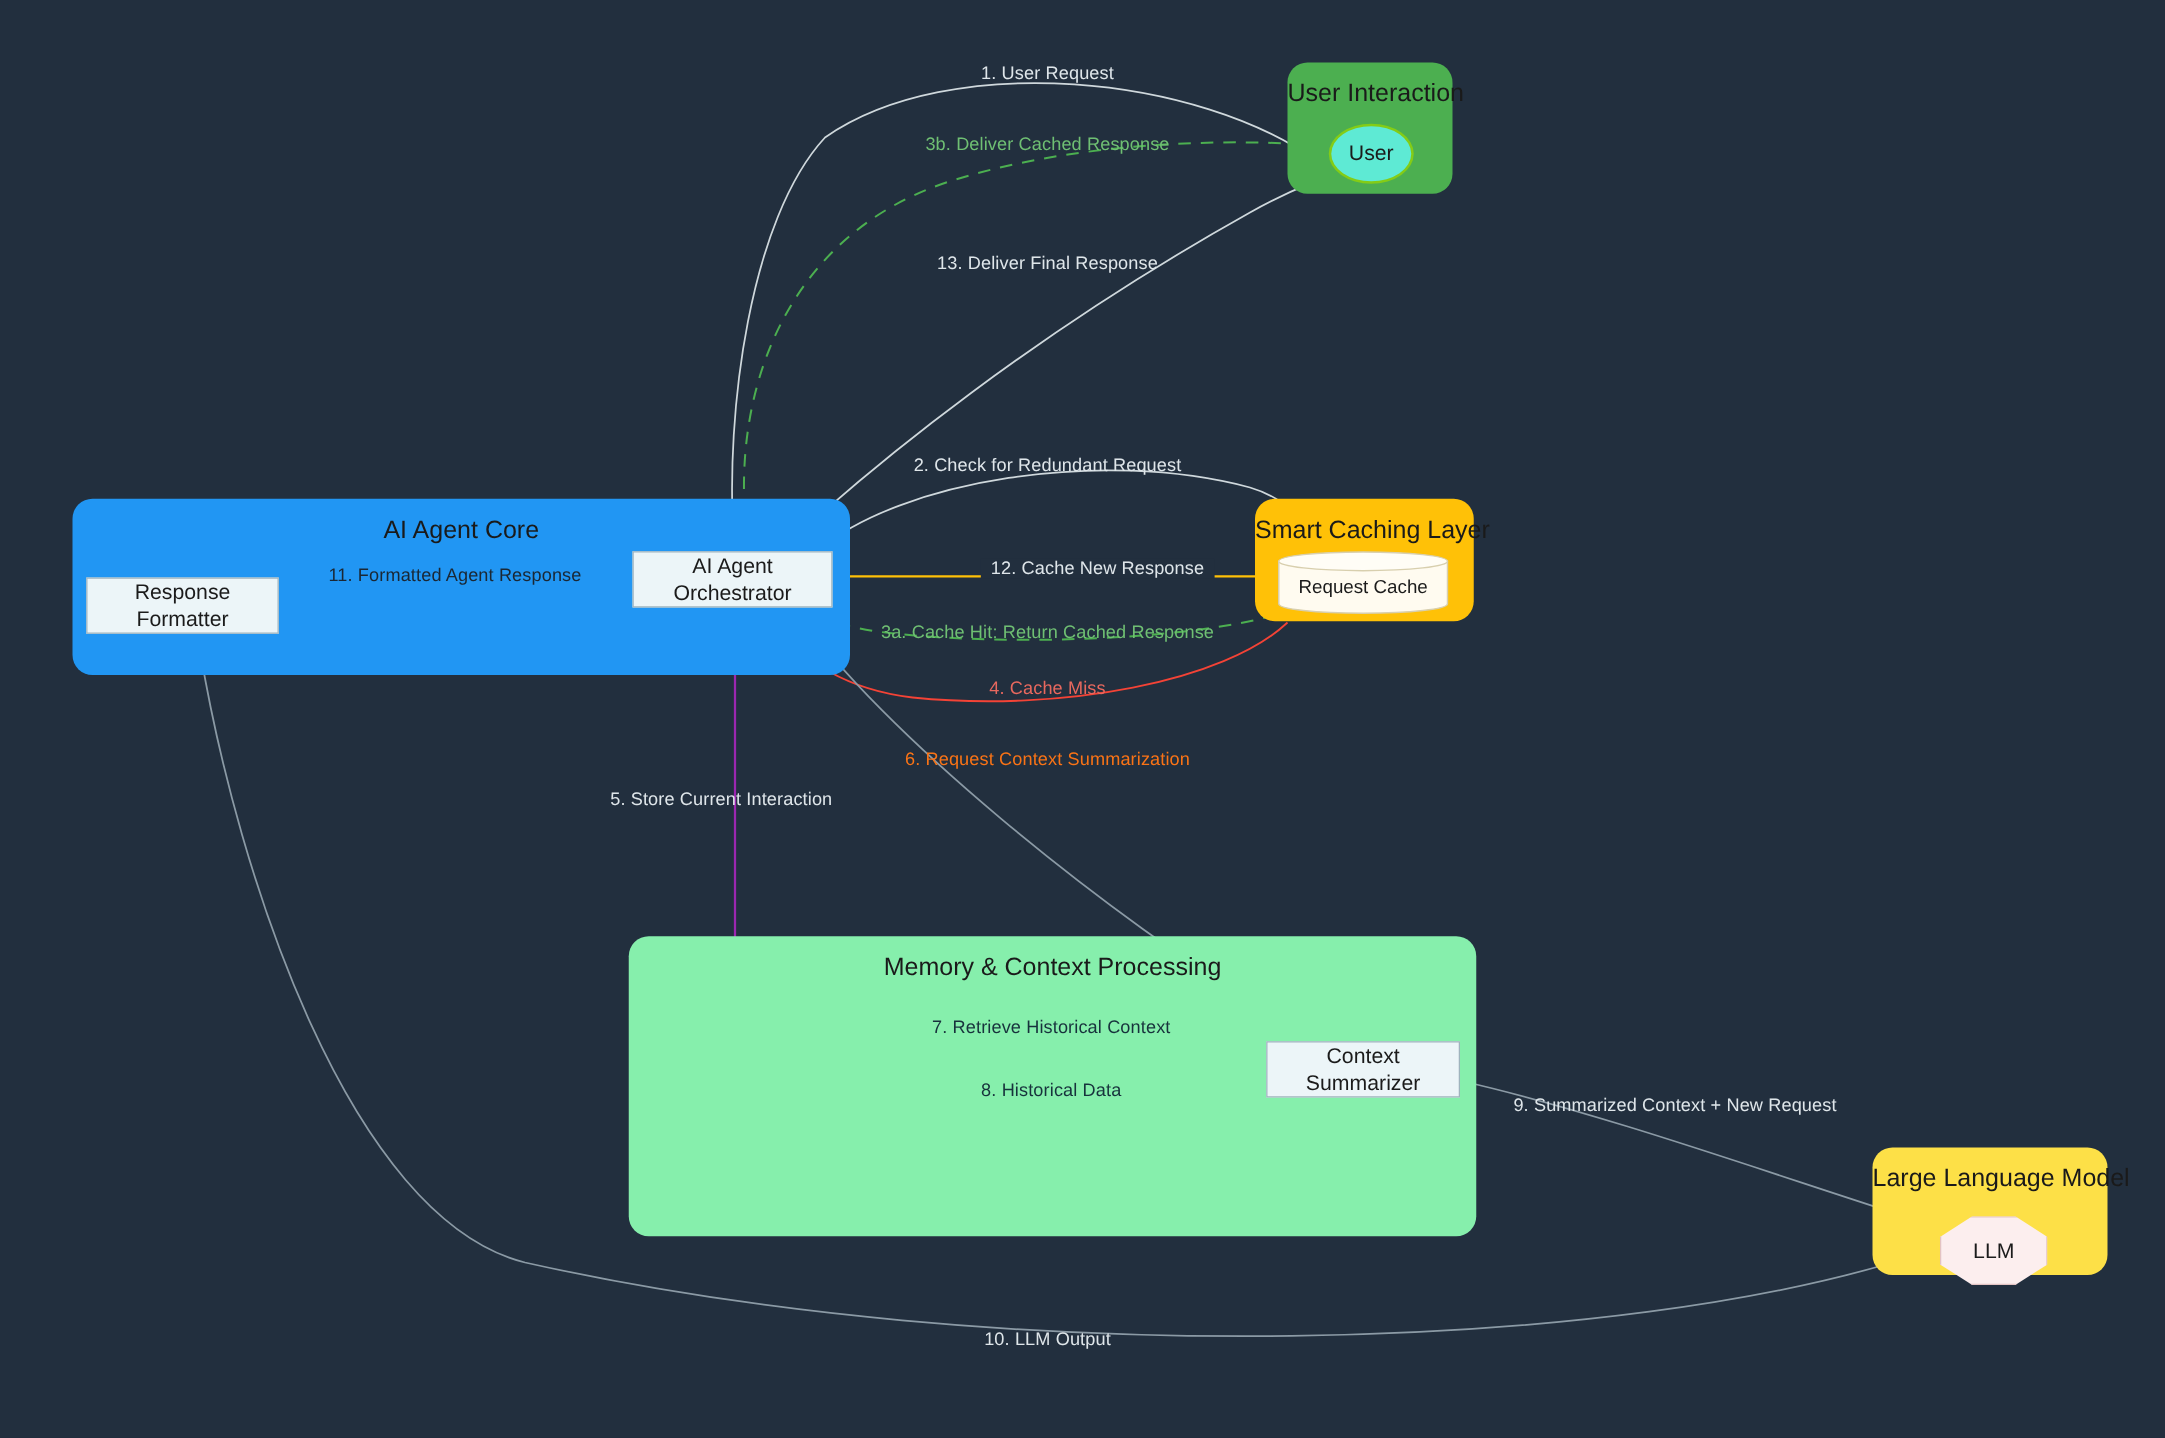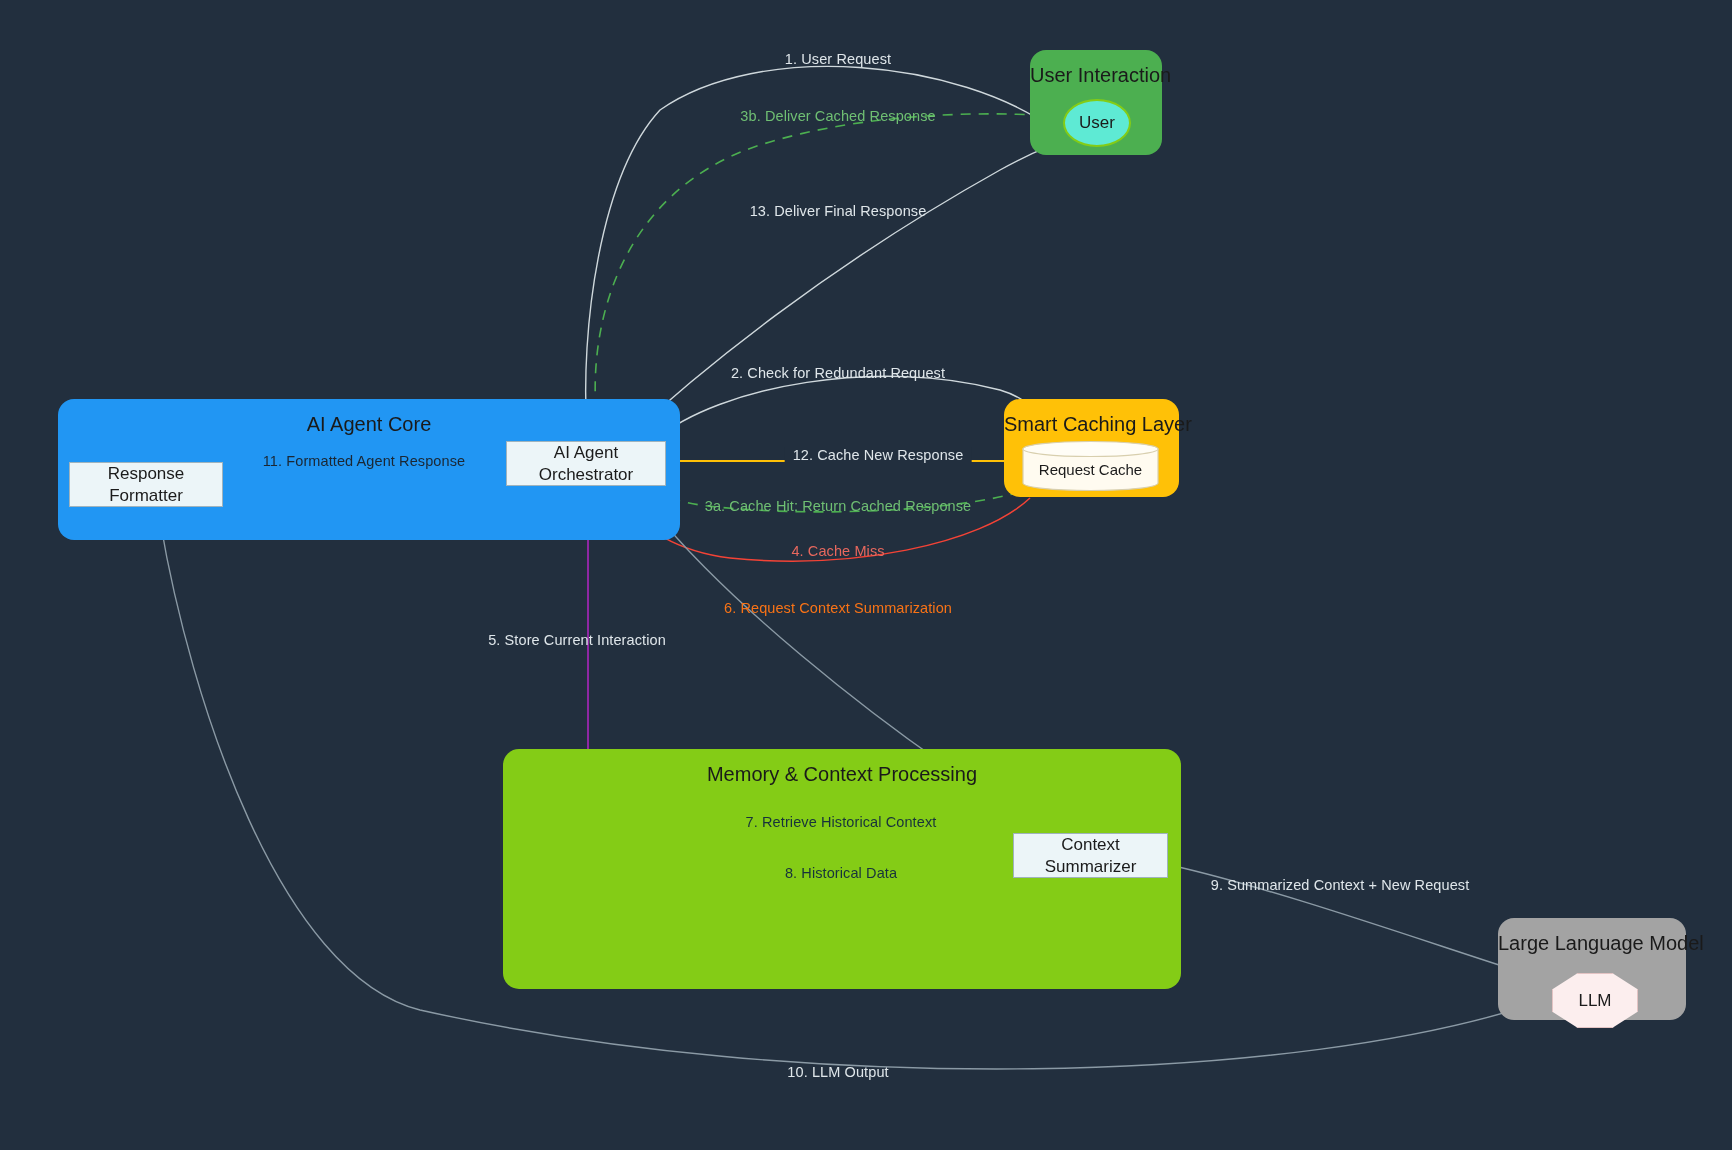--- a/index.html
+++ b/index.html
@@ -154,25 +154,25 @@
   </div>
 
   <div class="cluster" style="left:1030px; top:50px; width:132px; height:105px; background:#4CAF50;">
     <div class="cluster-title">User Interaction</div>
   </div>
 
   <div class="cluster" style="left:1004px; top:399px; width:175px; height:98px; background:#FFC107;">
     <div class="cluster-title">Smart Caching Layer</div>
   </div>
 
-  <div class="cluster" style="left:503px; top:749px; width:678px; height:240px; background:#84cc16;">
+  <div class="cluster" style="left:503px; top:749px; width:678px; height:240px; background:#86efac;">
     <div class="cluster-title">Memory &amp; Context Processing</div>
   </div>
 
-  <div class="cluster" style="left:1498px; top:918px; width:188px; height:102px; background:#a3a3a3;">
+  <div class="cluster" style="left:1498px; top:918px; width:188px; height:102px; background:#fde047;">
     <div class="cluster-title">Large Language Model</div>
   </div>
 
   <div class="node node-ellipse" style="left:1063px; top:99px; width:68px; height:48px;">
     <span>User</span>
   </div>
 
   <div class="node node-rect" style="left:69px; top:462px; width:154px; height:45px;">
     <span>Response Formatter</span>
   </div>

